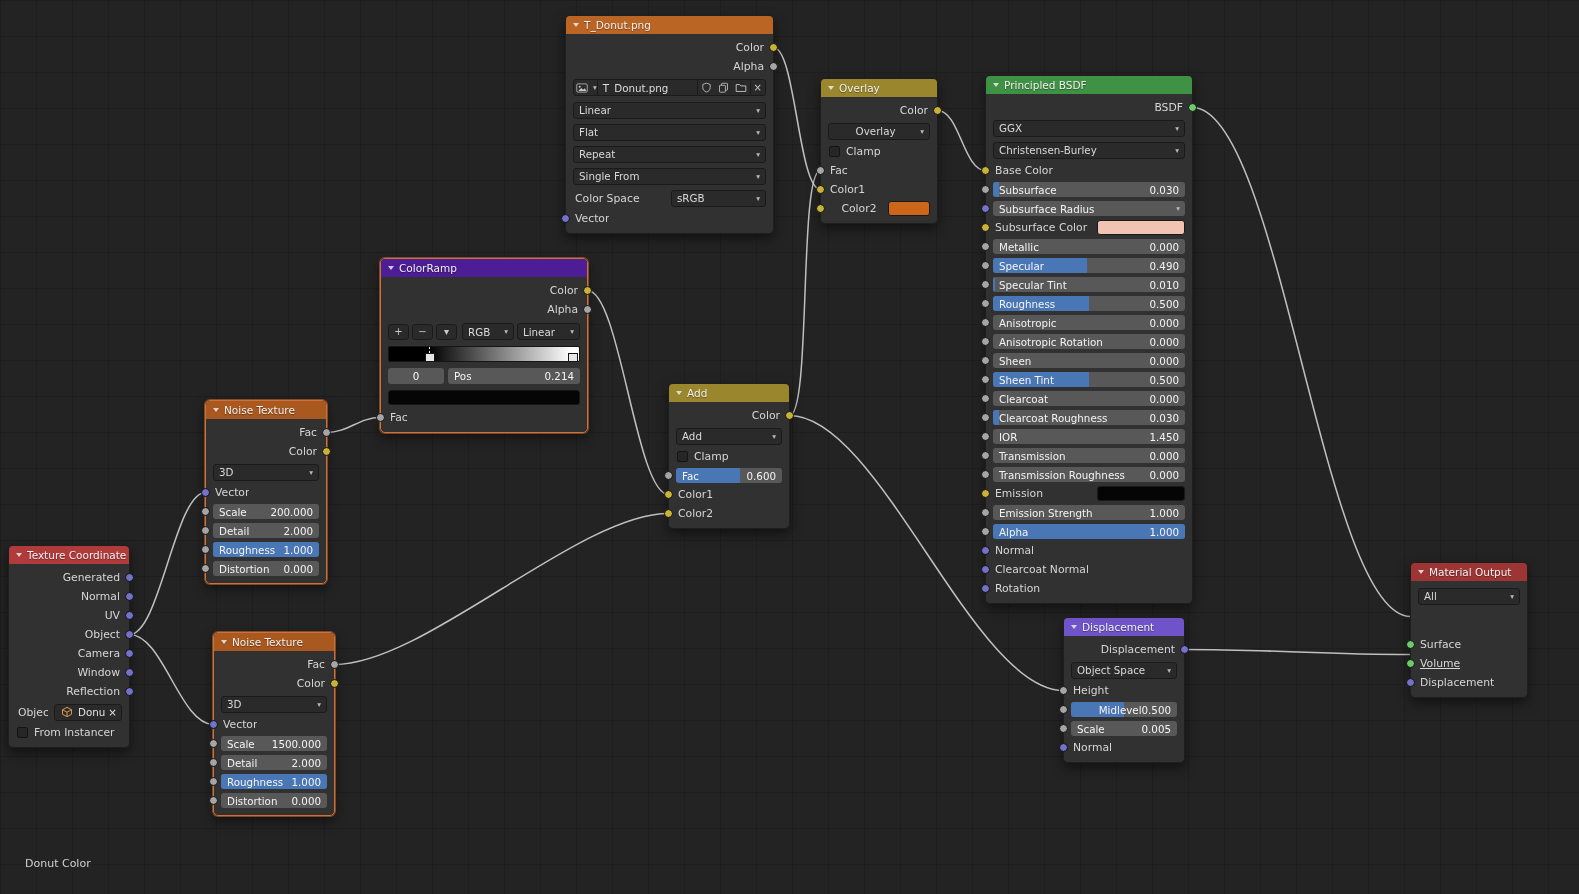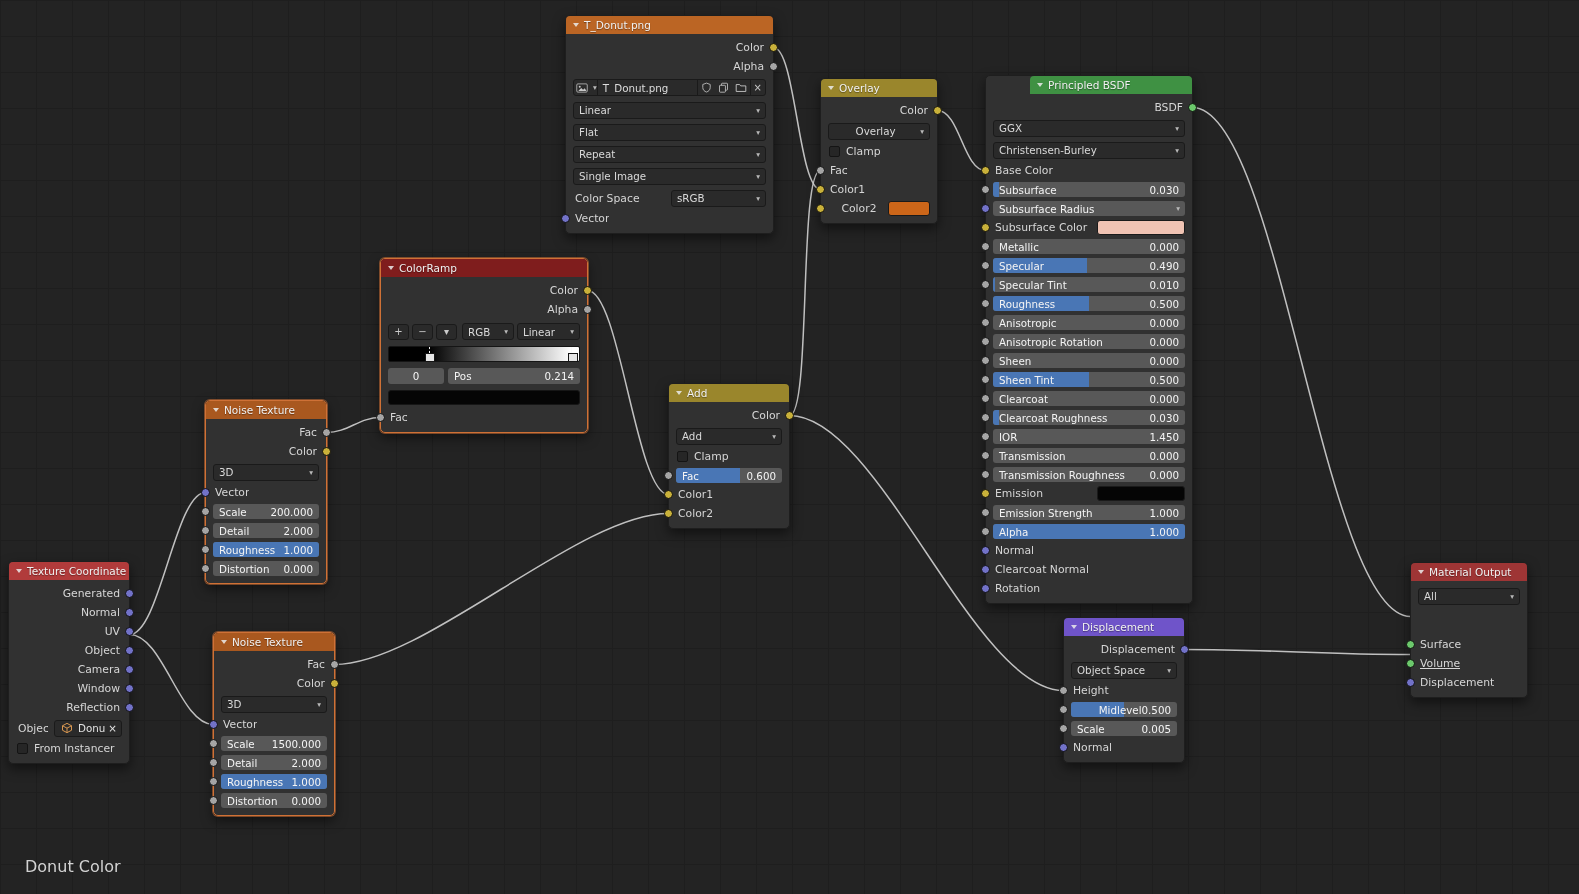--- a/index.html
+++ b/index.html
@@ -55,21 +55,21 @@
   .ramp-stop { position: absolute; top: 0; bottom: 0; width: 1px; background: rgba(250,250,250,.95); }
   .ramp-stop.sel { background: repeating-linear-gradient(180deg, #f5f5f5 0 2px, #111 2px 4px); }
   .ramp-stop::after { content: ''; position: absolute; bottom: -1px; left: -3.5px;
     width: 8px; height: 7px; background: #e6e6e6; border: 1px solid #161616; }
   .num-field { background: #585858; border-radius: 3px; height: 16px; display: flex;
     align-items: center; color: #f4f4f4; font-size: 10.3px; }
   .obj-field { flex: 1; margin-right: 7px; margin-left: 6px; height: 17px; display: flex;
     align-items: center; gap: 3px; background: #2a2a2a; border: 1px solid #1a1a1a;
     border-radius: 3px; padding: 0 4px; color: #e2e2e2; font-size: 10.3px; }
   #status-label { position: absolute; left: 25px; top: 857px; z-index: 4;
-    font-size: 16px; color: #d2d2d2; text-align: center; }
+    font-size: 11px; color: #d2d2d2; text-align: center; }
 </style>
 </head>
 <body>
 
 <div id="canvas">
   <svg id="wires" width="1579" height="894">
       <path d="M 129.5 634.5 C 159.9 634.5, 175.1 492.5, 205.5 492.5" fill="none" stroke="#dcdcdc" stroke-width="1.5" stroke-opacity="0.85"></path>
       <path d="M 129.5 634.5 C 163.1 634.5, 179.9 724.5, 213.5 724.5" fill="none" stroke="#dcdcdc" stroke-width="1.5" stroke-opacity="0.85"></path>
       <path d="M 326.5 432.5 C 348.5 432.5, 358.5 417.5, 380.5 417.5" fill="none" stroke="#dcdcdc" stroke-width="1.5" stroke-opacity="0.85"></path>
       <path d="M 334.5 664.5 C 424.5 664.5, 578.5 513.5, 668.5 513.5" fill="none" stroke="#dcdcdc" stroke-width="1.5" stroke-opacity="0.85"></path>
@@ -141,21 +141,21 @@
           </div>
         </div>
         <div class="row" style="height: 22px; justify-content: center;">
           <div class="widget dropdown-w">
             <span class="dd-val">Repeat</span>
             <span class="chev">▾</span>
           </div>
         </div>
         <div class="row" style="height: 22px;">
           <div class="widget dropdown-w">
-            <span class="dd-val">Single Image</span>
+            <span class="dd-val">Single From</span>
             <span class="chev">▾</span>
           </div>
         </div>
         <div class="row" style="height: 22px;">
           <span class="lbl-in">Color Space</span>
           <div class="widget dropdown-w" style="flex: 0 0 auto; width: 95px; margin-left: auto;">
             <span class="dd-val">sRGB</span>
             <span class="chev">▾</span>
           </div>
         </div>
@@ -194,21 +194,21 @@
           <span class="socket in" style="background: rgb(201, 177, 58);"></span>
         </div>
         <div class="row" style="height: 19px;">
           <span class="socket in" style="background: rgb(201, 177, 58);"></span>
           <span class="lbl-in" style="flex: 1 1 0%;">Color2</span>
           <span class="swatch" style="width: 42px; background: rgb(204, 102, 25);"></span>
         </div>
       </div>
     </div>
     <div class="node" style="left: 985px; top: 75px; width: 208px;">
-      <div class="node-header" style="background: rgb(63, 145, 67); margin-left: 44px;">
+      <div class="node-header" style="background: rgb(63, 145, 67);">
         <span class="tri"></span>
         <span>Principled BSDF</span>
       </div>
       <div class="node-body">
         <div class="row" style="height: 19px;">
           <span class="lbl-out">BSDF</span>
           <span class="socket out" style="background: rgb(108, 201, 108);"></span>
         </div>
         <div class="row" style="height: 22px;">
           <div class="widget dropdown-w">
@@ -379,21 +379,21 @@
           <span class="lbl-in">Clearcoat Normal</span>
           <span class="socket in" style="background: rgb(114, 114, 200);"></span>
         </div>
         <div class="row" style="height: 19px;">
           <span class="lbl-in">Rotation</span>
           <span class="socket in" style="background: rgb(114, 114, 200);"></span>
         </div>
       </div>
     </div>
     <div class="node selected" style="left: 380px; top: 258px; width: 208px;">
-      <div class="node-header" style="background: #7f1d1d;">
+      <div class="node-header" style="background: #4c1d95;">
         <span class="tri"></span>
         <span>ColorRamp</span>
       </div>
       <div class="node-body">
         <div class="row" style="height: 19px;">
           <span class="lbl-out">Color</span>
           <span class="socket out" style="background: rgb(201, 177, 58);"></span>
         </div>
         <div class="row" style="height: 19px;">
           <span class="lbl-out">Alpha</span>
@@ -525,21 +525,21 @@
         <div class="row" style="height: 19px;">
           <span class="lbl-in">Color1</span>
           <span class="socket in" style="background: rgb(201, 177, 58);"></span>
         </div>
         <div class="row" style="height: 19px;">
           <span class="lbl-in">Color2</span>
           <span class="socket in" style="background: rgb(201, 177, 58);"></span>
         </div>
       </div>
     </div>
-    <div class="node" style="left: 8px; top: 561px; width: 122px;">
+    <div class="node" style="left: 8px; top: 545px; width: 122px;">
       <div class="node-header" style="background: rgb(177, 59, 59);">
         <span class="tri"></span>
         <span>Texture Coordinate</span>
       </div>
       <div class="node-body">
         <div class="row" style="height: 19px;">
           <span class="lbl-out">Generated</span>
           <span class="socket out" style="background: rgb(114, 114, 200);"></span>
         </div>
         <div class="row" style="height: 19px;">

